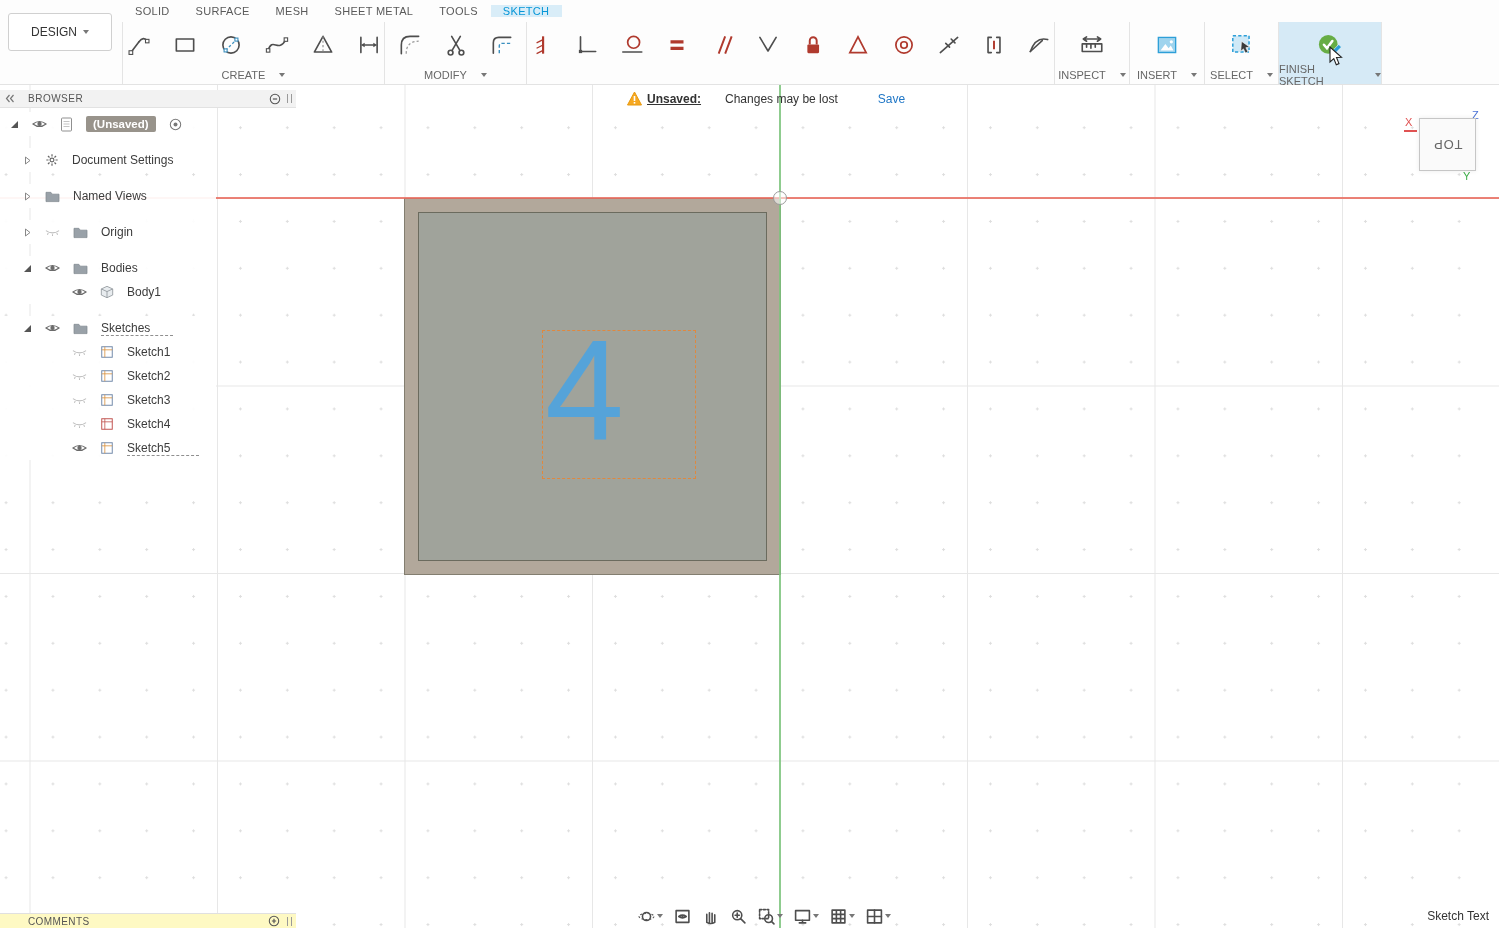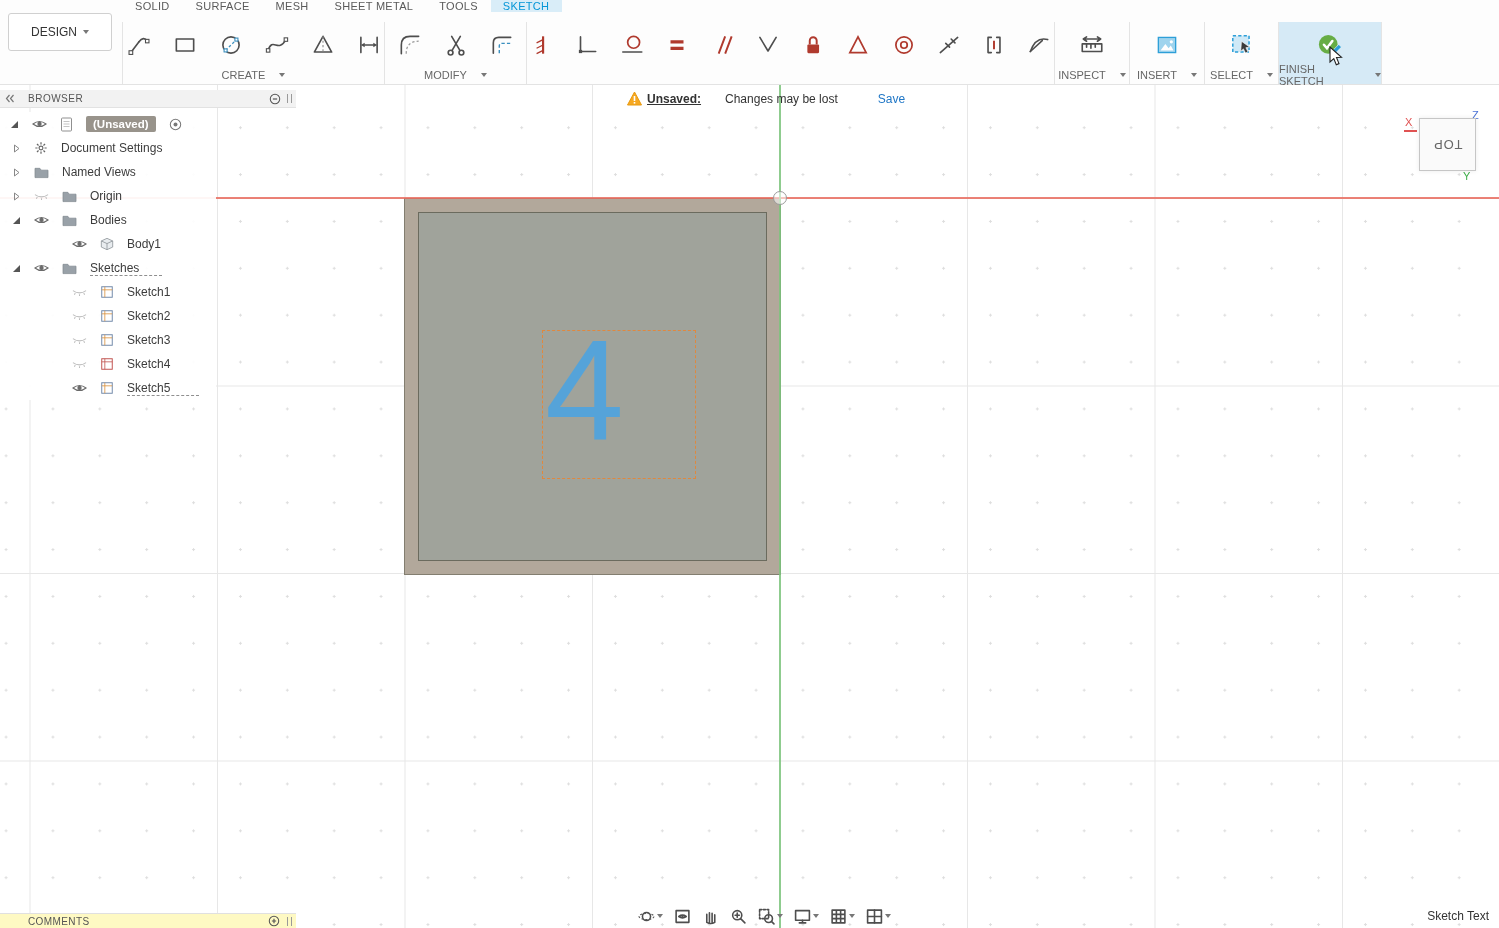--- a/index.html
+++ b/index.html
@@ -20,21 +20,21 @@
   .axis-x { position:absolute; left:0; top:197px; width:1499px; height:2px; background:#e96c5f; z-index:3; opacity:.85; }
   .axis-y { position:absolute; left:779px; top:85px; width:2px; height:843px; background:#7cc47c; z-index:3; opacity:.85; }
   .origin-dot { position:absolute; left:773px; top:191px; width:14px; height:14px; border:1.5px solid #9a9a9a; border-radius:50%; background:rgba(255,255,255,.55); z-index:4; }
   .body-square { position:absolute; left:404px; top:198px; width:377px; height:377px; background:#b2a89b; border:1px solid #837e70; z-index:2; }
   .body-inner { position:absolute; left:13px; top:13px; right:13px; bottom:13px; background:#a0a39b; border:1px solid #6b6b5e; }
   .sel-box { position:absolute; left:137px; top:131px; width:154px; height:149px; border:1.6px dashed #e0883e; }
   .sketch-num { position:absolute; left:2px; top:0; font-size:142px; line-height:150px; margin-top:-16px; color:#55a3d9; font-weight:400; }
 
   
   .topbar { position:absolute; left:0; top:0; width:1499px; height:85px; background:#fdfdfd; border-bottom:1px solid #e3e3e3; z-index:10; }
-  .tabrow { position:absolute; left:122px; top:0; height:22px; display:flex; align-items:flex-start; }
+  .tabrow { position:absolute; left:122px; top:0; height:22px; display:flex; align-items:center; }
   .tab { display:flex; align-items:center; padding:0 13px; font-size:11px; letter-spacing:.3px; color:#5a5a5a; cursor:pointer; }
   .tab.active { background:#d9edf8; color:#0696d7;padding-left:12px; }
   .grouprow { position:absolute; left:122px; top:22px; height:62px; display:flex; }
   .tb-group { display:flex; flex-direction:column; border-right:1px solid #e4e4e4; }
   .tb-group:first-child { border-left:1px solid #e4e4e4; }
   .tb-icons { display:flex; align-items:center; justify-content:center; gap:16px; height:45px; }
   .icon-btn { width:30px; height:30px; display:flex; align-items:center; justify-content:center; border-radius:2px; }
   .tb-label { height:16px; display:flex; align-items:center; justify-content:center; gap:14px; font-size:11px; color:#666; cursor:pointer; }
   .tb-finish { background:#d6eaf6; }
   .caret { display:inline-block; width:0; height:0; border-left:3.5px solid transparent; border-right:3.5px solid transparent; border-top:4px solid #777; }
@@ -49,21 +49,21 @@
   .warn-save { margin-left:40px; color:#2077c6; cursor:pointer; }
 
   
   .br-head { position:absolute; left:0; top:90px; width:296px; height:18px; background:#f2f2f2; border-bottom:1px solid #e2e2e2; display:flex; align-items:center; z-index:6; }
   .br-title { font-size:10px; letter-spacing:.5px; color:#555; margin-left:7px; flex:1; }
   .br-head .hicon { margin-right:6px; cursor:pointer; }
   .grip { display:inline-block; width:5px; height:9px; border-left:1.5px solid #9a9a9a; border-right:1.5px solid #9a9a9a; margin-right:4px; }
   .tree { position:absolute; left:0; top:112px; width:216px; z-index:6; }
   .trow { display:flex; align-items:center; height:24px; gap:13px; font-size:12px; color:#3c3c3c; background:rgba(255,255,255,.93); padding-left:10px; cursor:default; }
   .trow .tw { display:flex; align-items:center; justify-content:center; }
-  .ind1 { padding-left:12px; }
+  .ind1 { padding-left:23px;margin-top:12px; }
   .ind2 { padding-left:72px; }
   .root-chip { background:#98938b; color:#fff; font-weight:bold; font-size:11.5px; padding:2px 7px; border-radius:2px; }
   .dashed-u { border-bottom:1px dashed #8f8f8f; min-width:72px; }
 
   
   .vc-face { position:absolute; left:1419px; top:118px; width:57px; height:53px; background:#fafafa; border:1px solid #c6c6c6; box-shadow:0 0 5px rgba(0,0,0,.08); display:flex; align-items:center; justify-content:center; z-index:6; cursor:pointer; }
   .vc-top { transform:rotate(180deg); font-size:13px; color:#666; letter-spacing:1px; }
   .vc-x { position:absolute; left:1405px; top:116px; font-size:11px; color:#e05252; z-index:6; }
   .vc-z { position:absolute; left:1472px; top:109px; font-size:11px; color:#4a72d6; z-index:6; }
   .vc-y { position:absolute; left:1463px; top:170px; font-size:11px; color:#3fae4a; z-index:6; }

